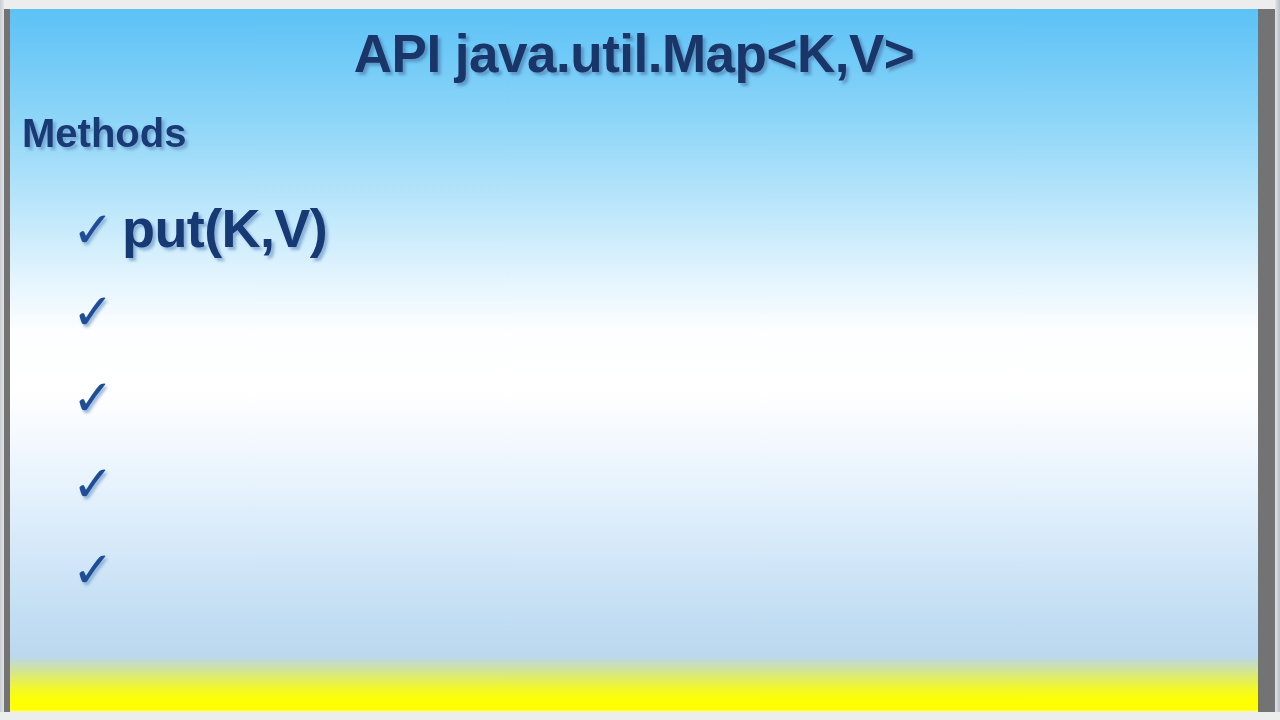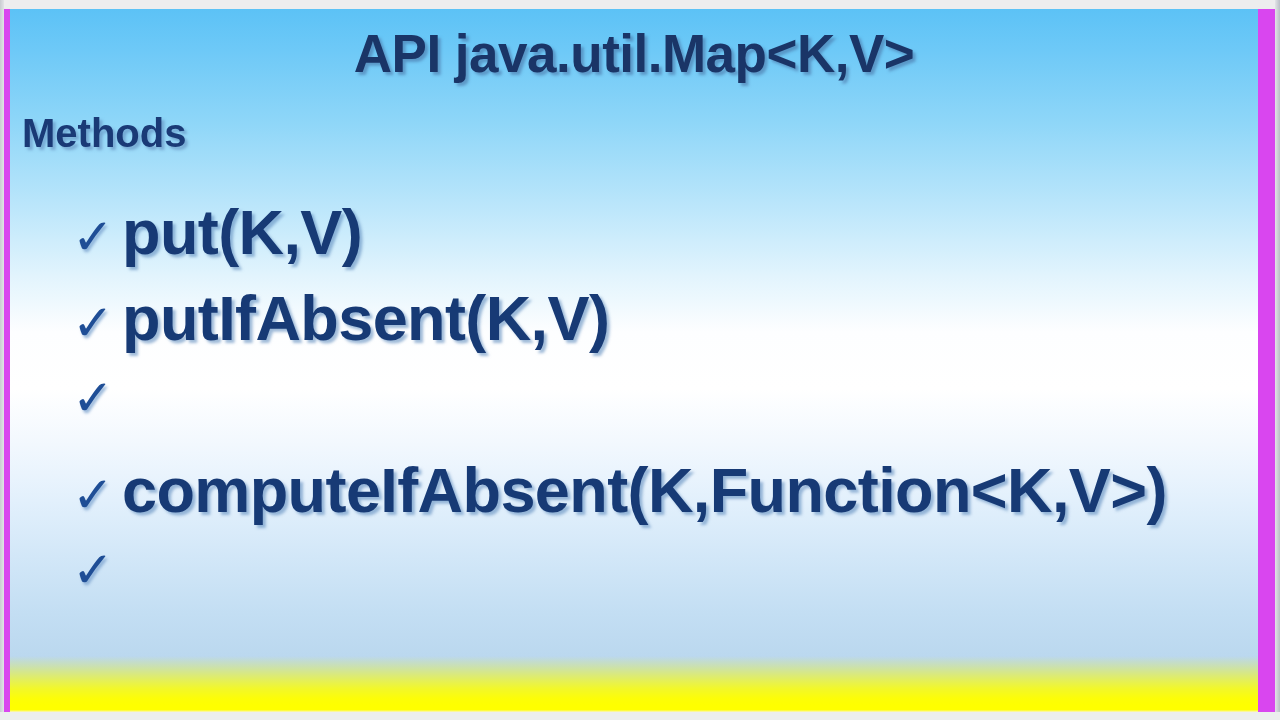--- a/index.html
+++ b/index.html
@@ -12,21 +12,21 @@
     height: 720px;
     overflow: hidden;
     font-family: "Liberation Sans", sans-serif;
   }
 
   
   #frame {
     position: relative;
     width: 1280px;
     height: 720px;
-    background: #d946ef;
+    background: #737373;
     box-sizing: border-box;
   }
   
   #edge-left {
     position: absolute;
     left: 0; top: 0;
     width: 4px; height: 720px;
     background: linear-gradient(90deg,#c9ccd1 0%, #e2e4e7 100%);
   }
   #edge-right {
@@ -133,21 +133,21 @@
     flex: 0 0 auto;
     width: 50px;
     font-size: 50px;
     line-height: 1;
     font-weight: normal;
     color: #1f4e96;
     text-shadow: 2px 3px 3px rgba(120,160,205,0.75);
   }
   .method-label {
     flex: 0 0 auto;
-    font-size: 63px;
+    font-size: 54px;
     font-weight: bold;
     line-height: 1;
     color: #173a75;
     letter-spacing: -0.6px;
     text-shadow: 3px 3px 3px rgba(95,140,190,0.6);
   }
 </style>
 </head>
 <body>
 
@@ -166,30 +166,28 @@
 
     <div id="method-list">
 
       <div class="method-item">
         <span class="check-icon">✓</span>
         <span class="method-label">put(K,V)</span>
       </div>
 
       <div class="method-item">
         <span class="check-icon">✓</span>
-        <span class="method-label">putIfAbsent(K,V)</span>
       </div>
 
       <div class="method-item">
         <span class="check-icon">✓</span>
       </div>
 
       <div class="method-item">
         <span class="check-icon">✓</span>
-        <span class="method-label">computeIfAbsent(K,Function&lt;K,V&gt;)</span>
       </div>
 
       <div class="method-item">
         <span class="check-icon">✓</span>
       </div>
 
     </div>
 
     <div id="yellow-band"></div>
 

